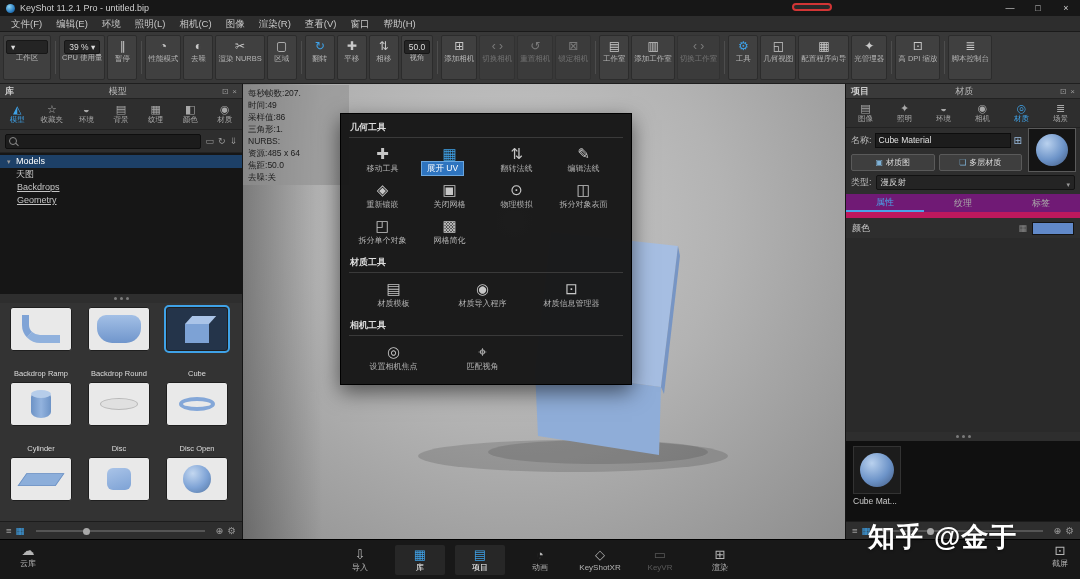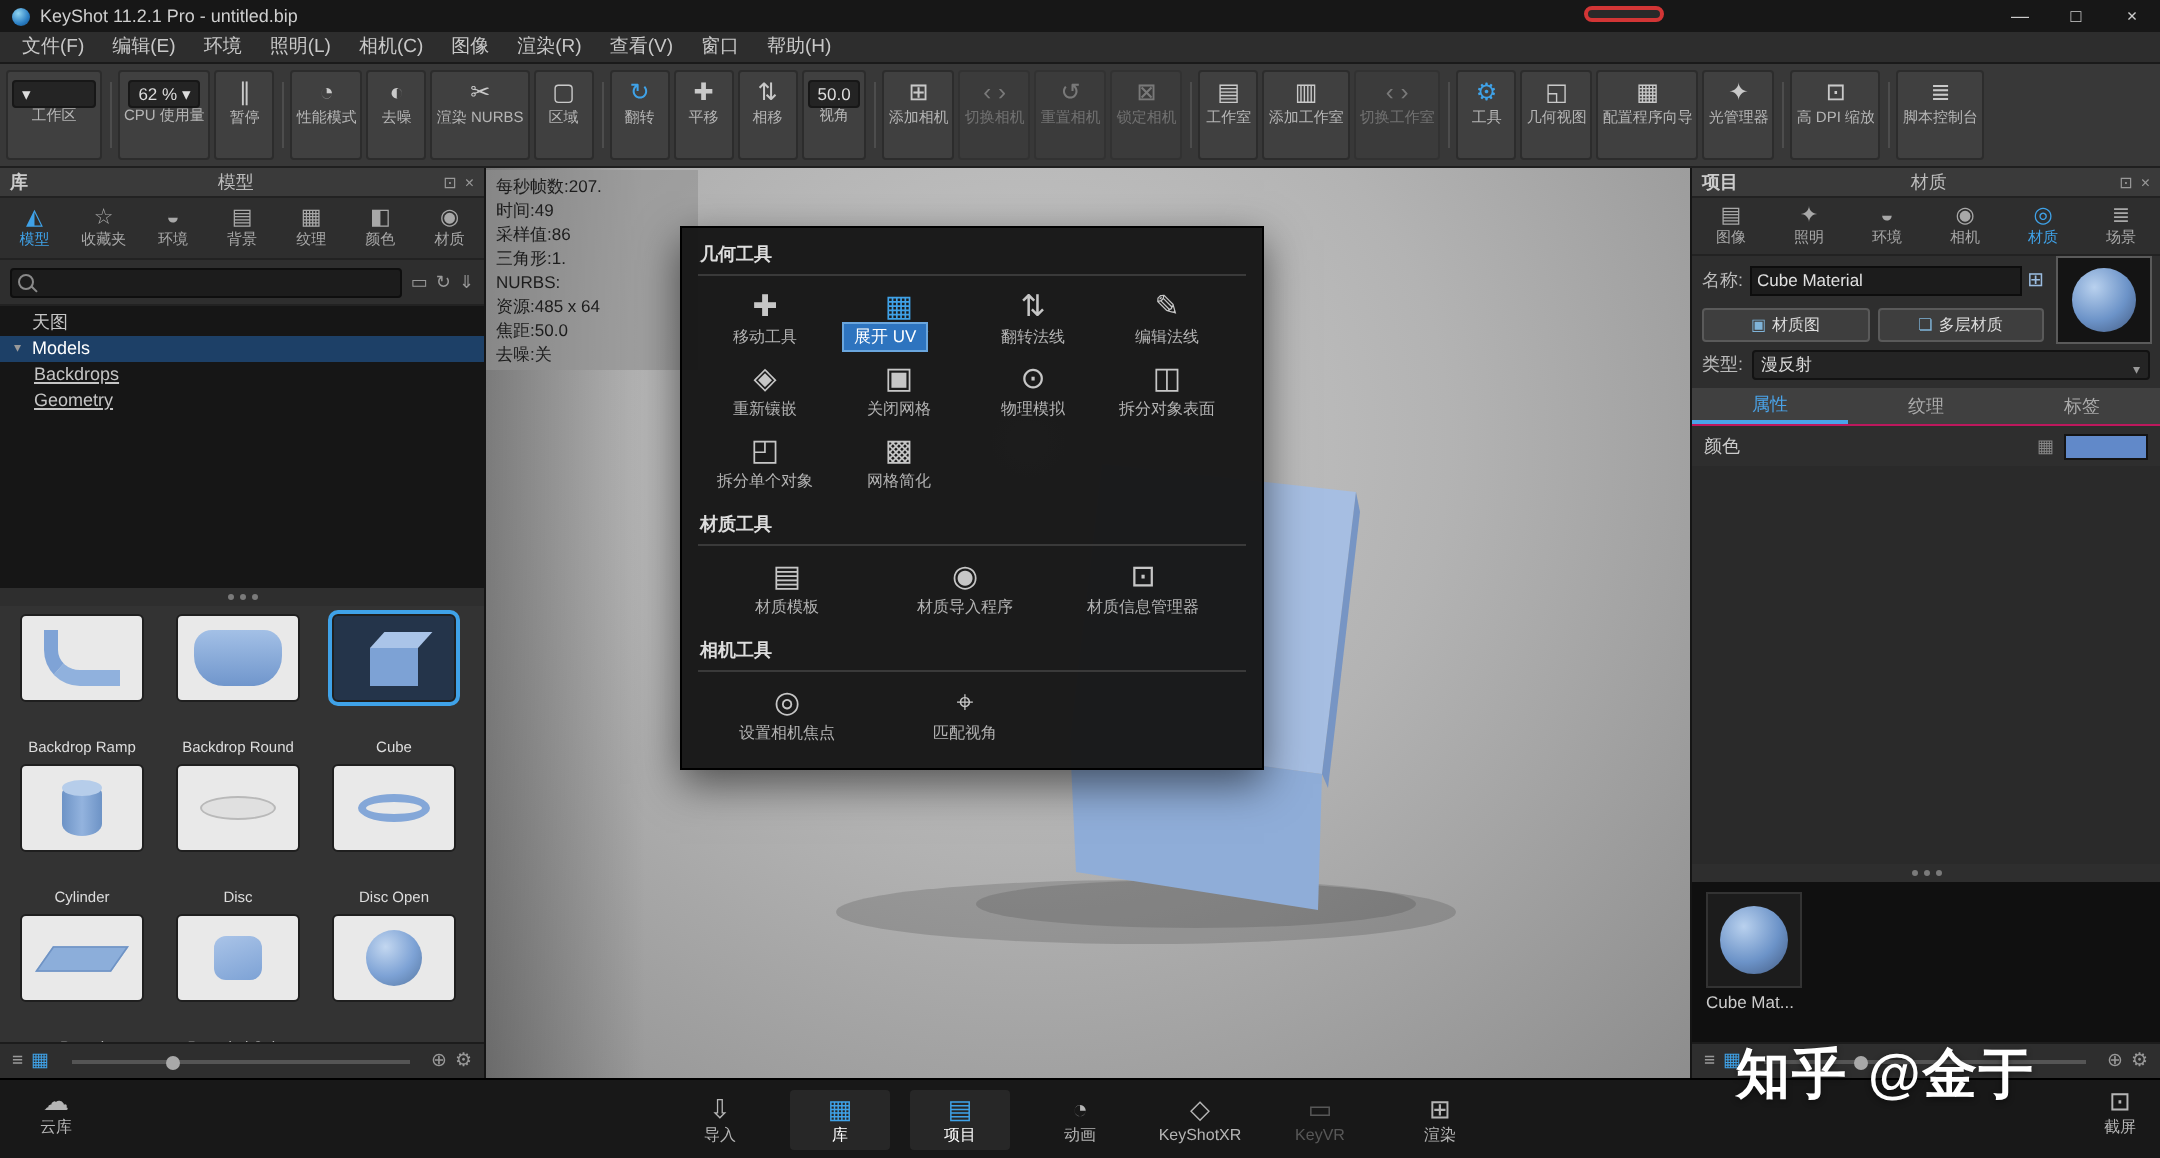--- a/index.html
+++ b/index.html
@@ -109,21 +109,21 @@
   .graph-icon{font-size:10px;color:#9abce0;}
   .preview{position:absolute;right:4px;top:44px;width:46px;height:42px;background:#141414;border:1px solid #5a5a5a;display:flex;align-items:center;justify-content:center;z-index:2;}
   .ball{width:32px;height:32px;border-radius:50%;background:radial-gradient(circle at 35% 30%,#b9d1ee,#6c93c8 55%,#41587e);}
   .btn-row{height:20px;flex:0 0 20px;display:flex;gap:4px;padding:0 58px 0 5px;align-items:center;}
   .btn{flex:1;height:15px;background:#3e3e3e;border:1px solid #5a5a5a;border-radius:2px;color:#ddd;font-size:8px;display:flex;align-items:center;justify-content:center;gap:3px;white-space:nowrap;overflow:hidden;}
   .btn .bi{font-size:8px;color:#7fb3d8;}
   .type-row{height:20px;flex:0 0 20px;display:flex;align-items:center;gap:4px;padding:0 5px;}
   .type-row .tl{font-size:9px;color:#bbb;}
   .type-select{flex:1;height:13px;background:#242424;border:1px solid #121212;border-radius:2px;color:#ddd;font-size:8.5px;display:flex;align-items:flex-end;justify-content:space-between;padding:0 4px;}
   .type-select .caret{font-size:7px;color:#999;}
-  .subtabs{height:18px;flex:0 0 18px;display:flex;border-bottom:1px solid #be185d;background:#404040;margin-top:2px;justify-content:space-between;}
+  .subtabs{height:18px;flex:0 0 18px;display:flex;border-bottom:6px solid #be185d;background:#701a75;margin-top:2px;justify-content:space-between;}
   .subtab{flex:1;text-align:center;line-height:18px;font-size:9px;color:#aaa;box-sizing:border-box;}
   .subtab.active{color:#4aa3e8;border-bottom:2px solid #4aa3e8;line-height:16px;}
   .color-row{height:20px;flex:0 0 20px;display:flex;align-items:center;padding:0 6px;gap:5px;background:#2e2e2e;}
   .color-row .cl{flex:1;font-size:9px;color:#ccc;}
   .tex-icon{font-size:9px;color:#888;}
   .swatch{width:40px;height:11px;background:#6189c9;border:1px solid #141414;}
   .proj-spacer{flex:1;background:#2a2a2a;}
   .mat-list{height:80px;flex:0 0 80px;background:#101010;padding:5px 7px;box-sizing:border-box;}
   .mat-thumb{width:46px;height:46px;background:#1c1c1c;border:1px solid #333;display:flex;align-items:center;justify-content:center;}
   .mat-thumb .ball{width:34px;height:34px;}
@@ -179,21 +179,21 @@
     </div>
 
   <div class="toolbar">
 
       <div class="tb-item select wide">
         <span class="tb-icon">▾</span>
         <span class="tb-label">工作区</span>
       </div>
 
       <div class="tb-item gap select">
-        <span class="tb-icon">62 % ▾</span>
+        <span class="tb-icon">39 % ▾</span>
         <span class="tb-label">CPU 使用量</span>
       </div>
 
       <div class="tb-item">
         <span class="tb-icon">∥</span>
         <span class="tb-label">暂停</span>
       </div>
 
       <div class="tb-item gap">
         <span class="tb-icon">◔</span>
@@ -354,28 +354,28 @@
       </div>
       <div class="search-icons">
 
       <span>▭</span>
           <span>↻</span>
           <span>⇓</span>
         </div>
     </div>
     <div class="tree">
 
+        <div class="tree-row lvl0 selected">
+          <span class="caret">▾</span>
+          <span>Models</span>
+        </div>
+
         <div class="tree-row lvl0">
           <span class="caret"></span>
           <span>天图</span>
-        </div>
-
-        <div class="tree-row lvl0 selected">
-          <span class="caret">▾</span>
-          <span>Models</span>
         </div>
 
         <div class="tree-row lvl1">
           <span class="caret"></span>
           <span>Backdrops</span>
         </div>
 
         <div class="tree-row lvl1">
           <span class="caret"></span>
           <span>Geometry</span>

